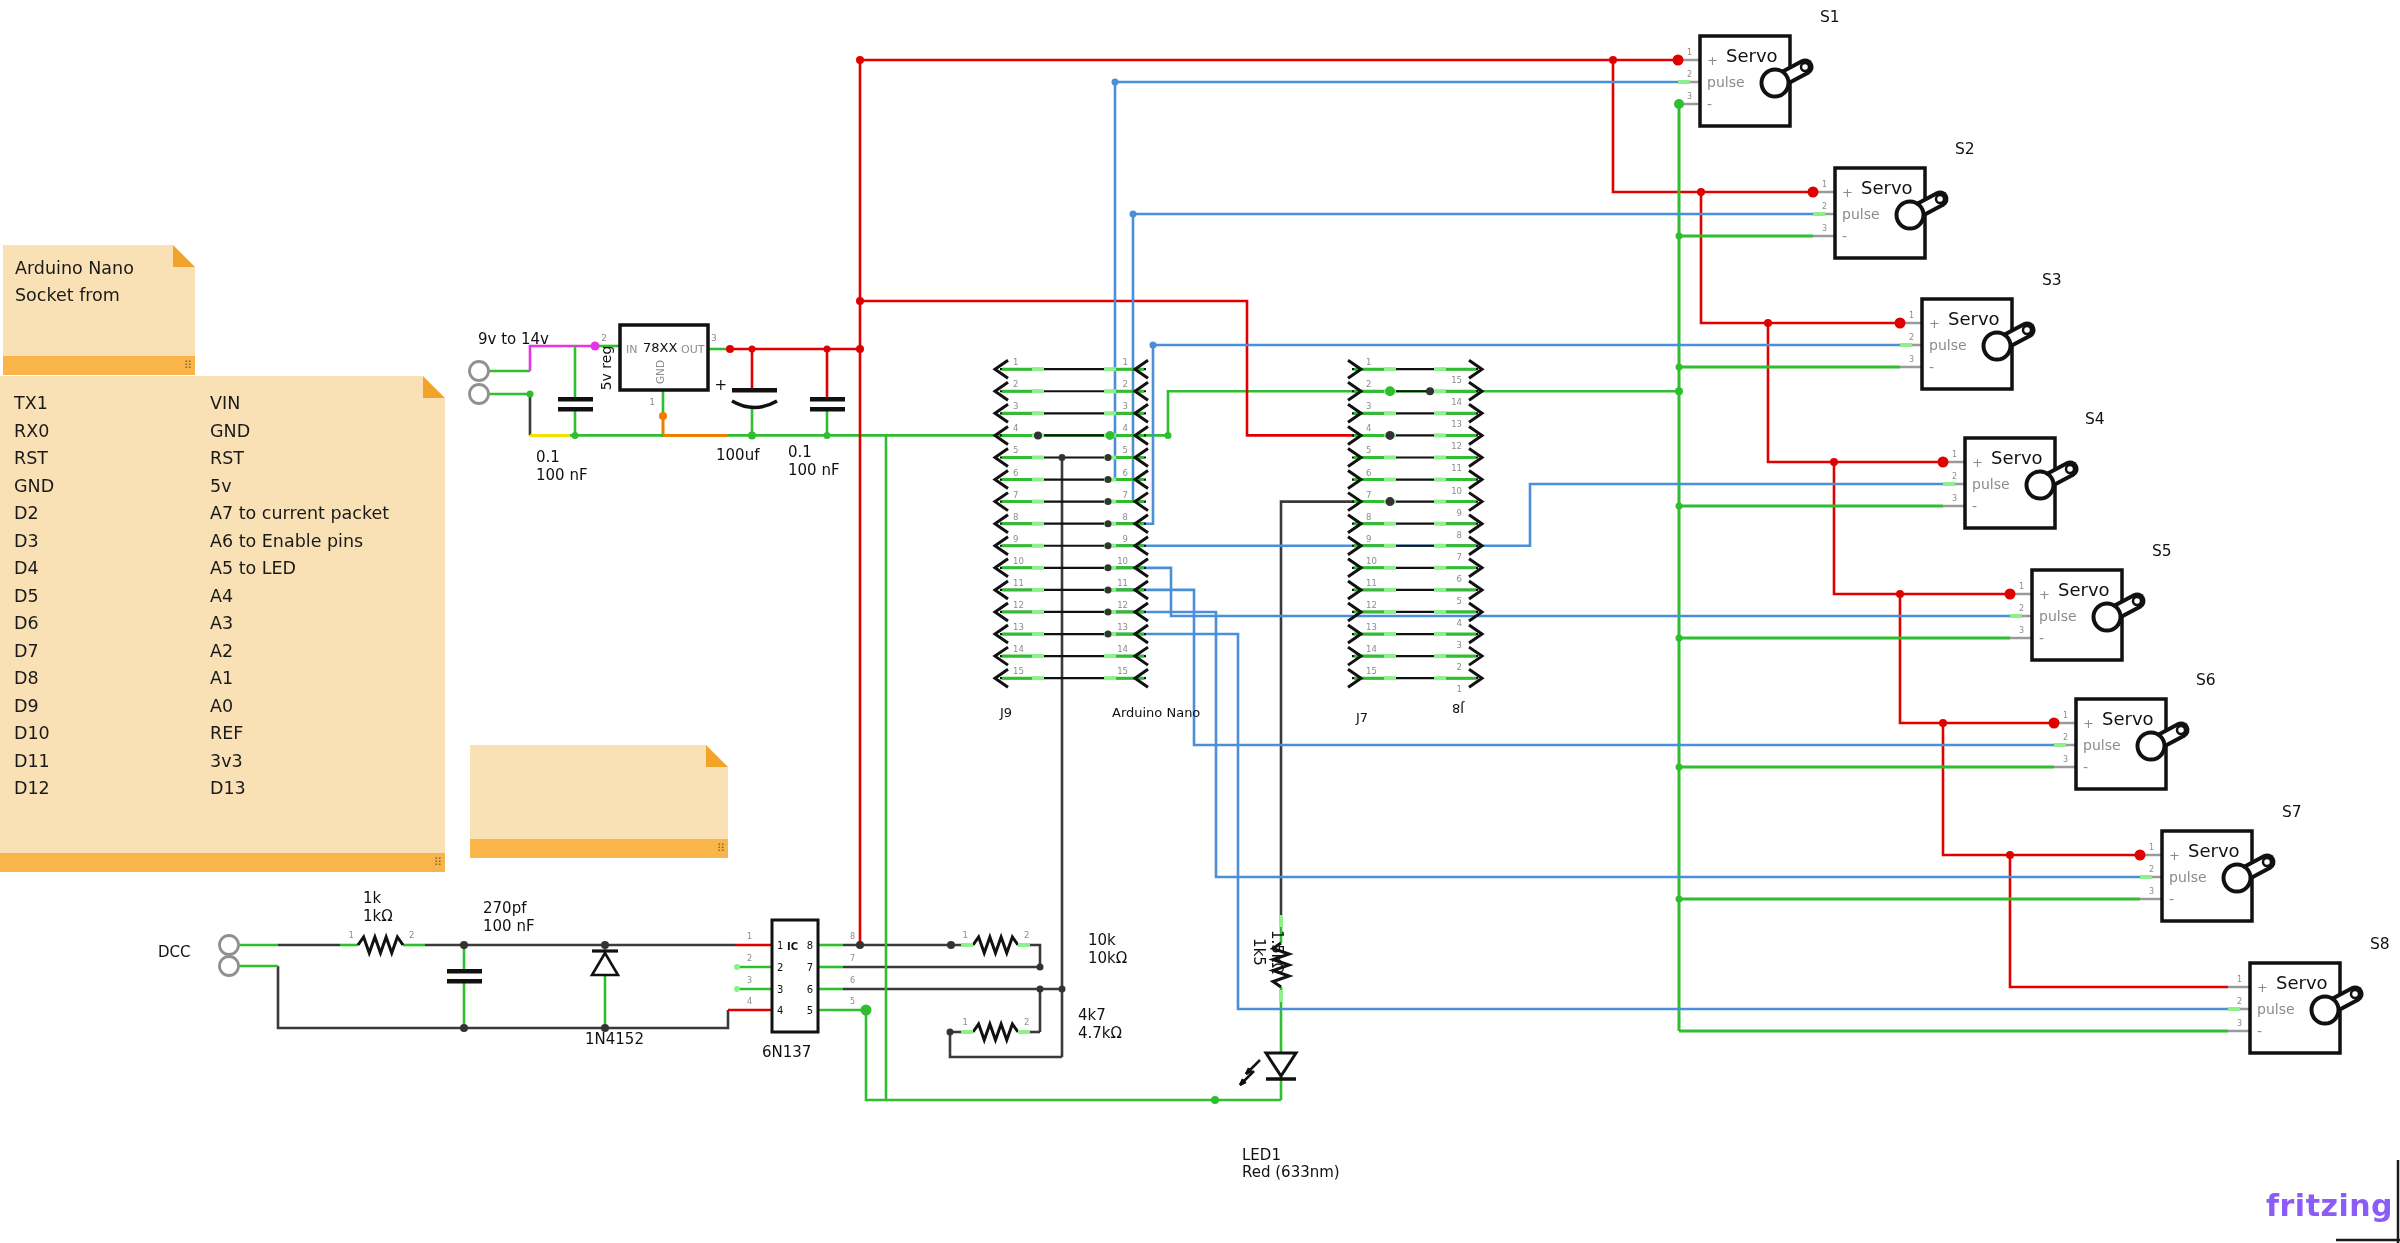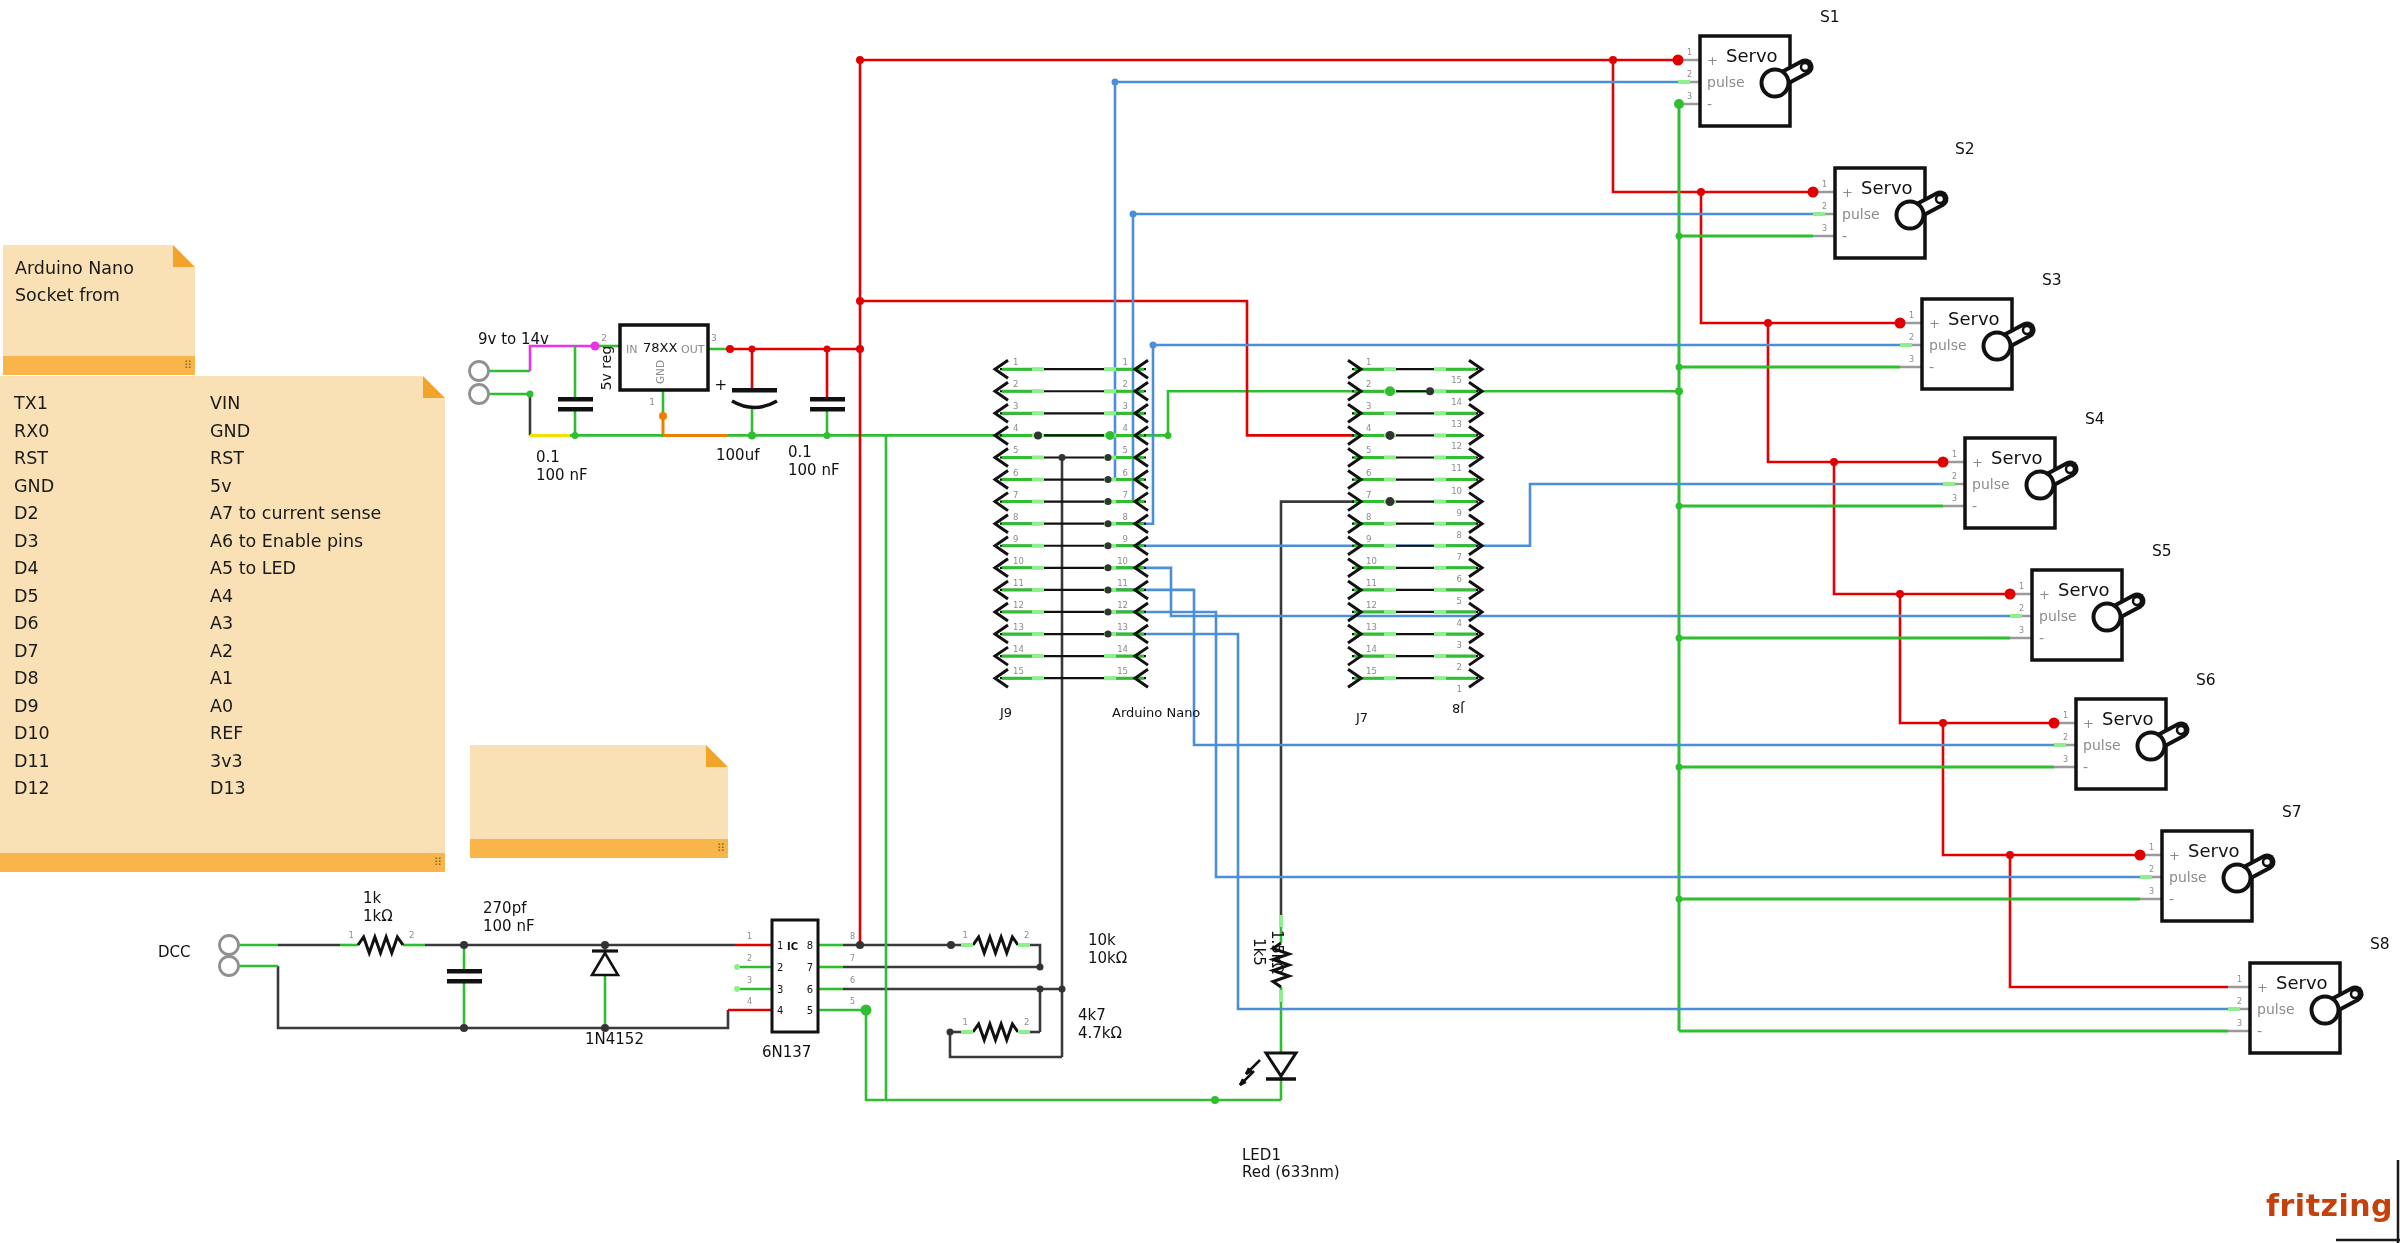--- a/index.html
+++ b/index.html
@@ -7,21 +7,21 @@
   .stage{position:absolute;left:0;top:0;width:2400px;height:1243px;}
   svg{position:absolute;left:0;top:0;}
   .note{position:absolute;background:#fae0b5;color:#1a1a1a;font-size:17.5px;}
   .note .fold{position:absolute;top:0;right:0;width:0;height:0;border-left:22px solid #f2a32a;border-top:22px solid #ffffff;}
   .note .bar{position:absolute;left:0;right:0;bottom:0;height:19px;background:#f9b44a;}
   .note .grip{position:absolute;right:3px;bottom:0px;font-size:11px;color:#8a6d2a;line-height:19px;}
   .note-text{padding:10px 12px;line-height:27px;}
   .pin-cols{display:flex;padding:14px 0 0 14px;}
   .pin-col{display:flex;flex-direction:column;line-height:27.5px;}
   .pin-col.left{width:196px;}
-  .watermark{position:absolute;left:2266px;top:1188px;font-size:30px;font-weight:bold;color:#c2410c;letter-spacing:0.5px;}
+  .watermark{position:absolute;left:2266px;top:1188px;font-size:30px;font-weight:bold;color:#8b5cf6;letter-spacing:0.5px;}
 </style>
 </head>
 <body>
 
 <div class="stage">
   <svg id="schem" width="2400" height="1243" viewBox="0 0 2400 1243">
       <polyline points="278,945 340,945" fill="none" stroke="#3a3a3a" stroke-width="2.6"></polyline>
       <polyline points="425,945 735,945" fill="none" stroke="#3a3a3a" stroke-width="2.6"></polyline>
       <polyline points="278,966 278,1028 728,1028 728,1010" fill="none" stroke="#3a3a3a" stroke-width="2.6"></polyline>
       <polyline points="530,394 530,435.40999999999997" fill="none" stroke="#3a3a3a" stroke-width="2.6"></polyline>
@@ -713,21 +713,21 @@
           <span>D9</span>
           <span>D10</span>
           <span>D11</span>
           <span>D12</span>
         </div>
       <div class="pin-col" id="pinListRight">
           <span>VIN</span>
           <span>GND</span>
           <span>RST</span>
           <span>5v</span>
-          <span>A7 to current sense</span>
+          <span>A7 to current packet</span>
           <span>A6 to Enable pins</span>
           <span>A5 to LED</span>
           <span>A4</span>
           <span>A3</span>
           <span>A2</span>
           <span>A1</span>
           <span>A0</span>
           <span>REF</span>
           <span>3v3</span>
           <span>D13</span>

